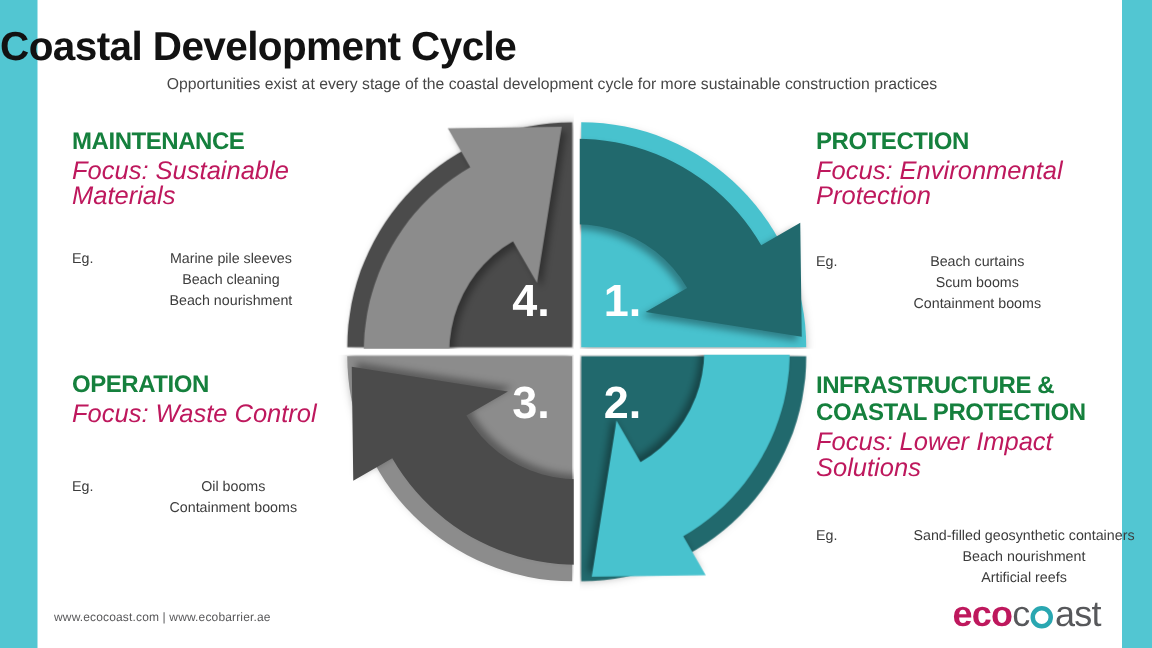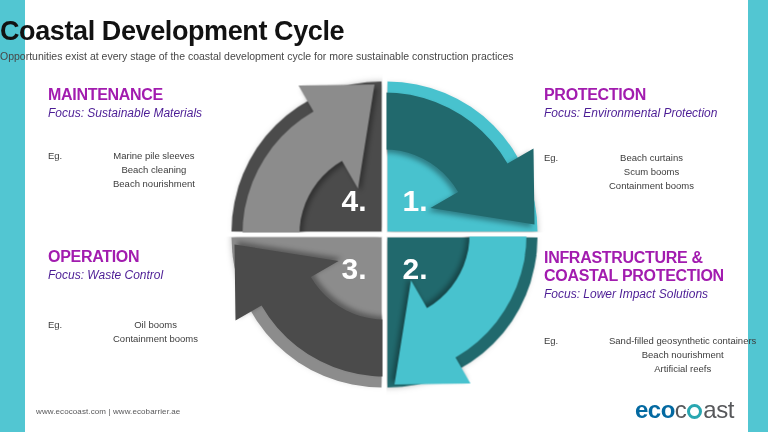--- a/index.html
+++ b/index.html
@@ -12,27 +12,27 @@
   .side-bar{position:absolute;top:0;height:432px;background:#52c6d2;}
   .side-bar.left{left:0;width:25px;}
   .side-bar.right{right:0;width:20px;}
 
   .title{
     position:absolute;top:14px;left:0;width:768px;text-align:left;
     font-size:27px;line-height:34px;font-weight:700;color:#121212;
     letter-spacing:-0.4px;
   }
   .subtitle{
-    position:absolute;top:50px;left:0;width:736px;text-align:left;
+    position:absolute;top:50px;left:0;width:736px;text-align:center;
     font-size:10.5px;line-height:13px;color:#474747;
   }
 
   .stage{position:absolute;}
-  .stage-name{font-size:16px;line-height:18px;font-weight:700;color:#a21caf;letter-spacing:-0.3px;}
-  .stage-focus{font-size:12px;line-height:17px;font-style:italic;color:#4c1d95;margin-top:1px;}
+  .stage-name{font-size:16px;line-height:18px;font-weight:700;color:#15803d;letter-spacing:-0.3px;}
+  .stage-focus{font-size:17px;line-height:17px;font-style:italic;color:#be185d;margin-top:1px;}
   .egrow{display:flex;font-size:9.5px;line-height:14px;color:#3c3c3c;gap:35px;}
   .eglabel{width:30px;flex:0 0 30px;}
   .egitems div{white-space:nowrap;text-align:center;}
 
   #st-maintenance{left:48px;top:86px;width:200px;}
   #st-maintenance .egrow{margin-top:27px;}
   #st-development{left:544px;top:86px;width:215px;}
   #st-development .egrow{margin-top:29px;}
   #st-operation{left:48px;top:248px;width:200px;}
   #st-operation .egrow{margin-top:34px;}
@@ -53,21 +53,21 @@
 
   .footer-links{
     position:absolute;left:36px;top:407px;
     font-size:8px;color:#58585a;letter-spacing:0.1px;text-align:center;
   }
   .logo{
     position:absolute;left:635px;top:396px;height:28px;
     font-size:24px;line-height:28px;color:#57585b;letter-spacing:-0.5px;
     display:flex;align-items:center;
   }
-  .logo-eco{color:#0369a1;font-weight:700;}
+  .logo-eco{color:#be185d;font-weight:700;}
   .logo-gray{color:#57585b;font-weight:400;}
   .logo-ring{
     display:inline-block;width:9px;height:9px;margin:3px 1px 0 1px;
     border:3.5px solid #29a7b1;border-radius:50%;
   }
 </style>
 </head>
 <body>
 
 <div class="side-bar left"></div>

